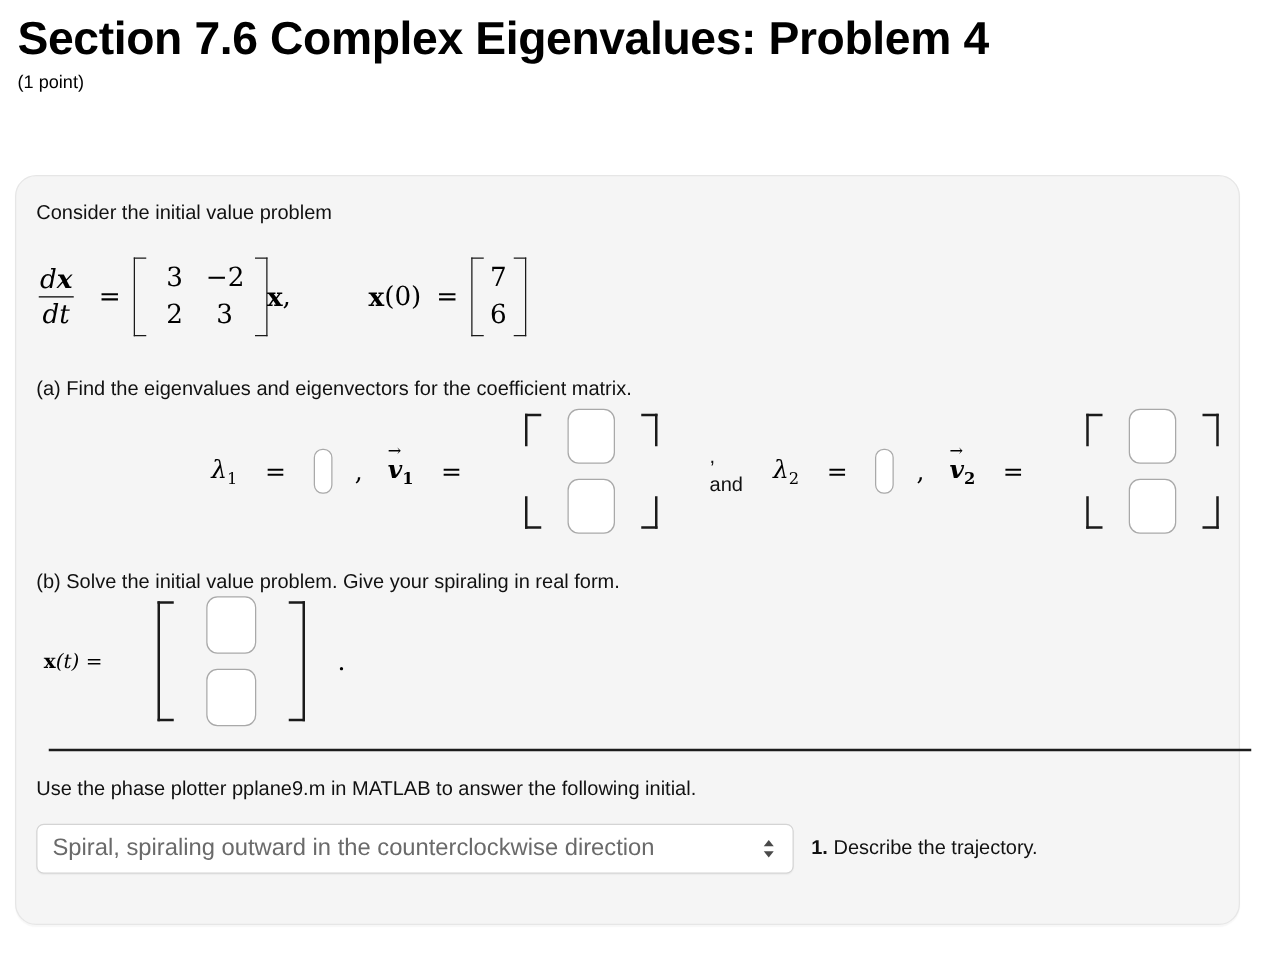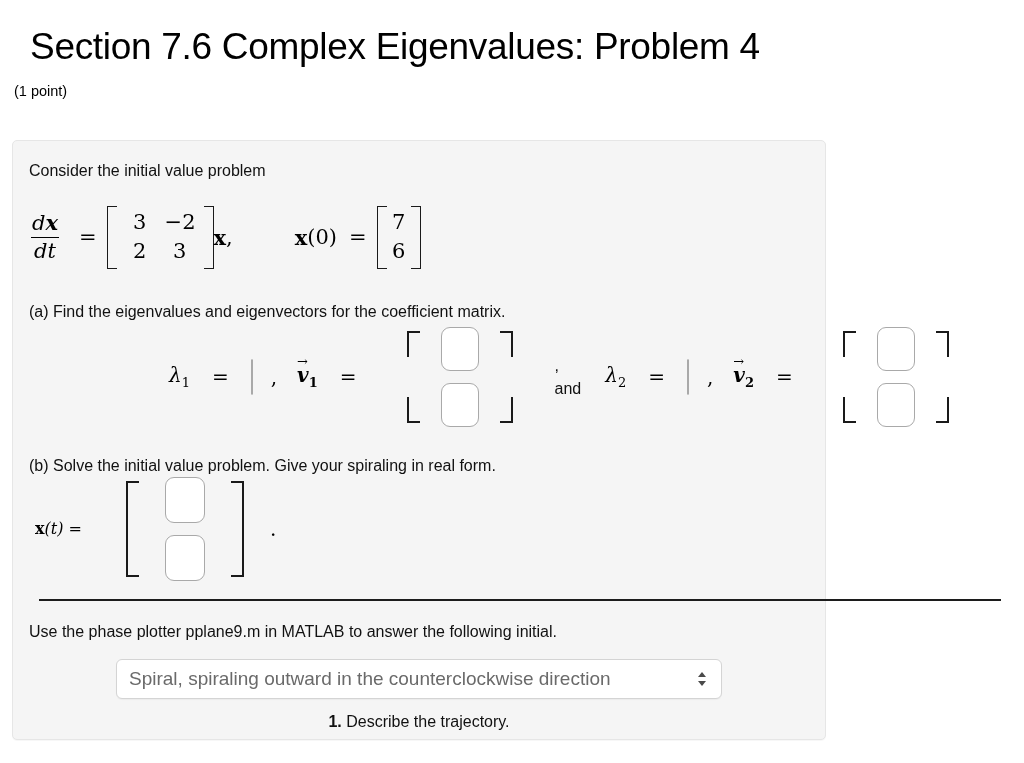--- a/index.html
+++ b/index.html
@@ -15,45 +15,45 @@
     overflow: hidden;
     position: relative;
   }
 
   
   .page-header {
     padding: 12px 0 0 14px;
   }
   .page-title {
     font-size: 37px;
-    font-weight: normal;
+    font-weight: bold;
     line-height: 1.05;
     letter-spacing: -0.3px;
     color: #000;
-    margin: 16px;
+    margin: 0;
     white-space: nowrap;
   }
   .points-label {
     font-size: 14.5px;
     font-weight: normal;
     margin-top: 7px;
     color: #000;
   }
 
   
   .problem-panel {
     position: absolute;
     left: 12px;
     top: 140px;
-    width: 814px;
+    width: 980px;
     height: 600px;
     box-sizing: border-box;
     background: #f5f5f5;
     border: 1px solid #e6e6e6;
-    border-radius: 5px;
+    border-radius: 17px;
     box-shadow: 0 1px 1px rgba(0,0,0,0.035);
   }
   .panel-inner {
     padding: 18px 16px 0 16px;
   }
 
   .prose {
     font-size: 16px;
     line-height: 1.45;
     color: #111;
@@ -262,21 +262,20 @@
     margin-top: 22px;
     color: #111;
   }
 
   
   .select-row {
     display: flex;
     align-items: center;
     margin-top: 18px;
     gap: 14px;
-    flex-direction: column;
   }
   .select-box {
     position: relative;
     width: 606px;
     height: 40px;
     box-sizing: border-box;
     background: #ffffff;
     border: 1px solid #d4d4d4;
     border-radius: 6px;
     display: flex;

